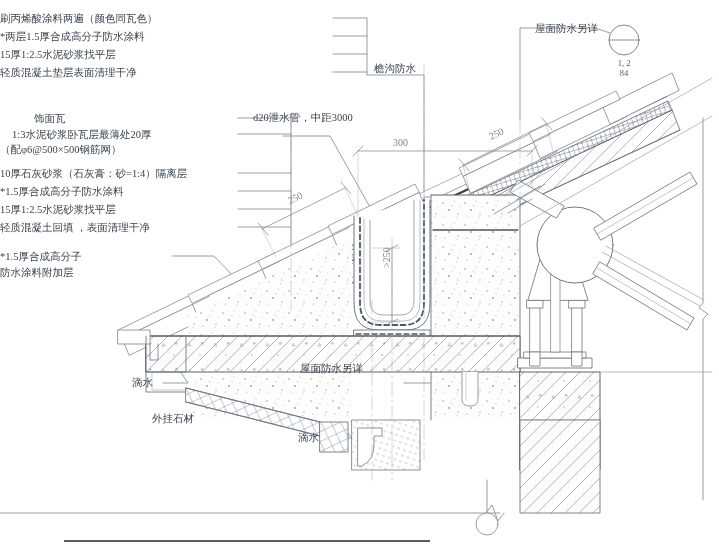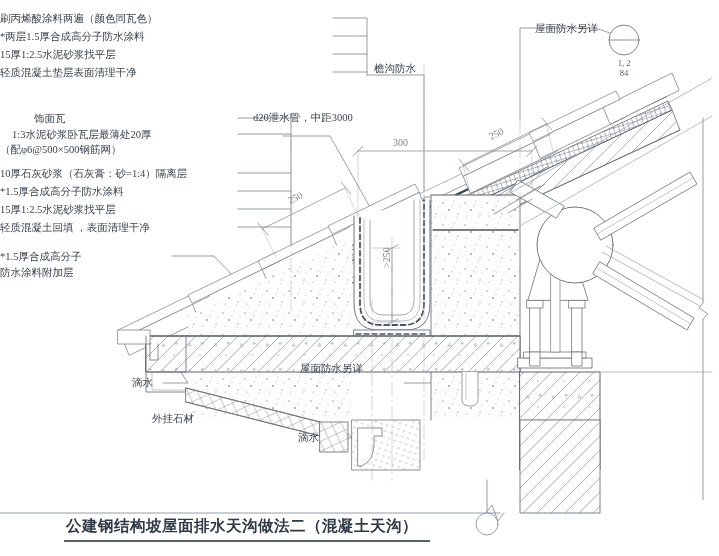--- a/index.html
+++ b/index.html
@@ -353,16 +353,15 @@
 <div class="lbl" style="left:132px;top:376px;">滴水</div>
 <div class="lbl" style="left:298px;top:431px;">滴水</div>
 
 <div class="lbl" style="left:152px;top:412px;">外挂石材</div>
 
 <div class="dim" style="left:286px;top:196px;transform:rotate(-26deg);transform-origin:left top;">250</div>
 <div class="dim" style="left:487px;top:132px;transform:rotate(-26deg);transform-origin:left top;">250</div>
 <div class="dim" style="left:393px;top:137px;">300</div>
 <div class="dim" style="left:381px;top:268px;transform:rotate(-90deg);transform-origin:left top;">&gt;250</div>
 
-<div class="title" style="left:66px;top:516px;">公建钢结构坡屋面排水天沟做法二（混凝土天沟）</div>
 <div class="titleline" style="left:64px;top:540px;width:366px;"></div>
 
 </div>
 
 </body></html>

